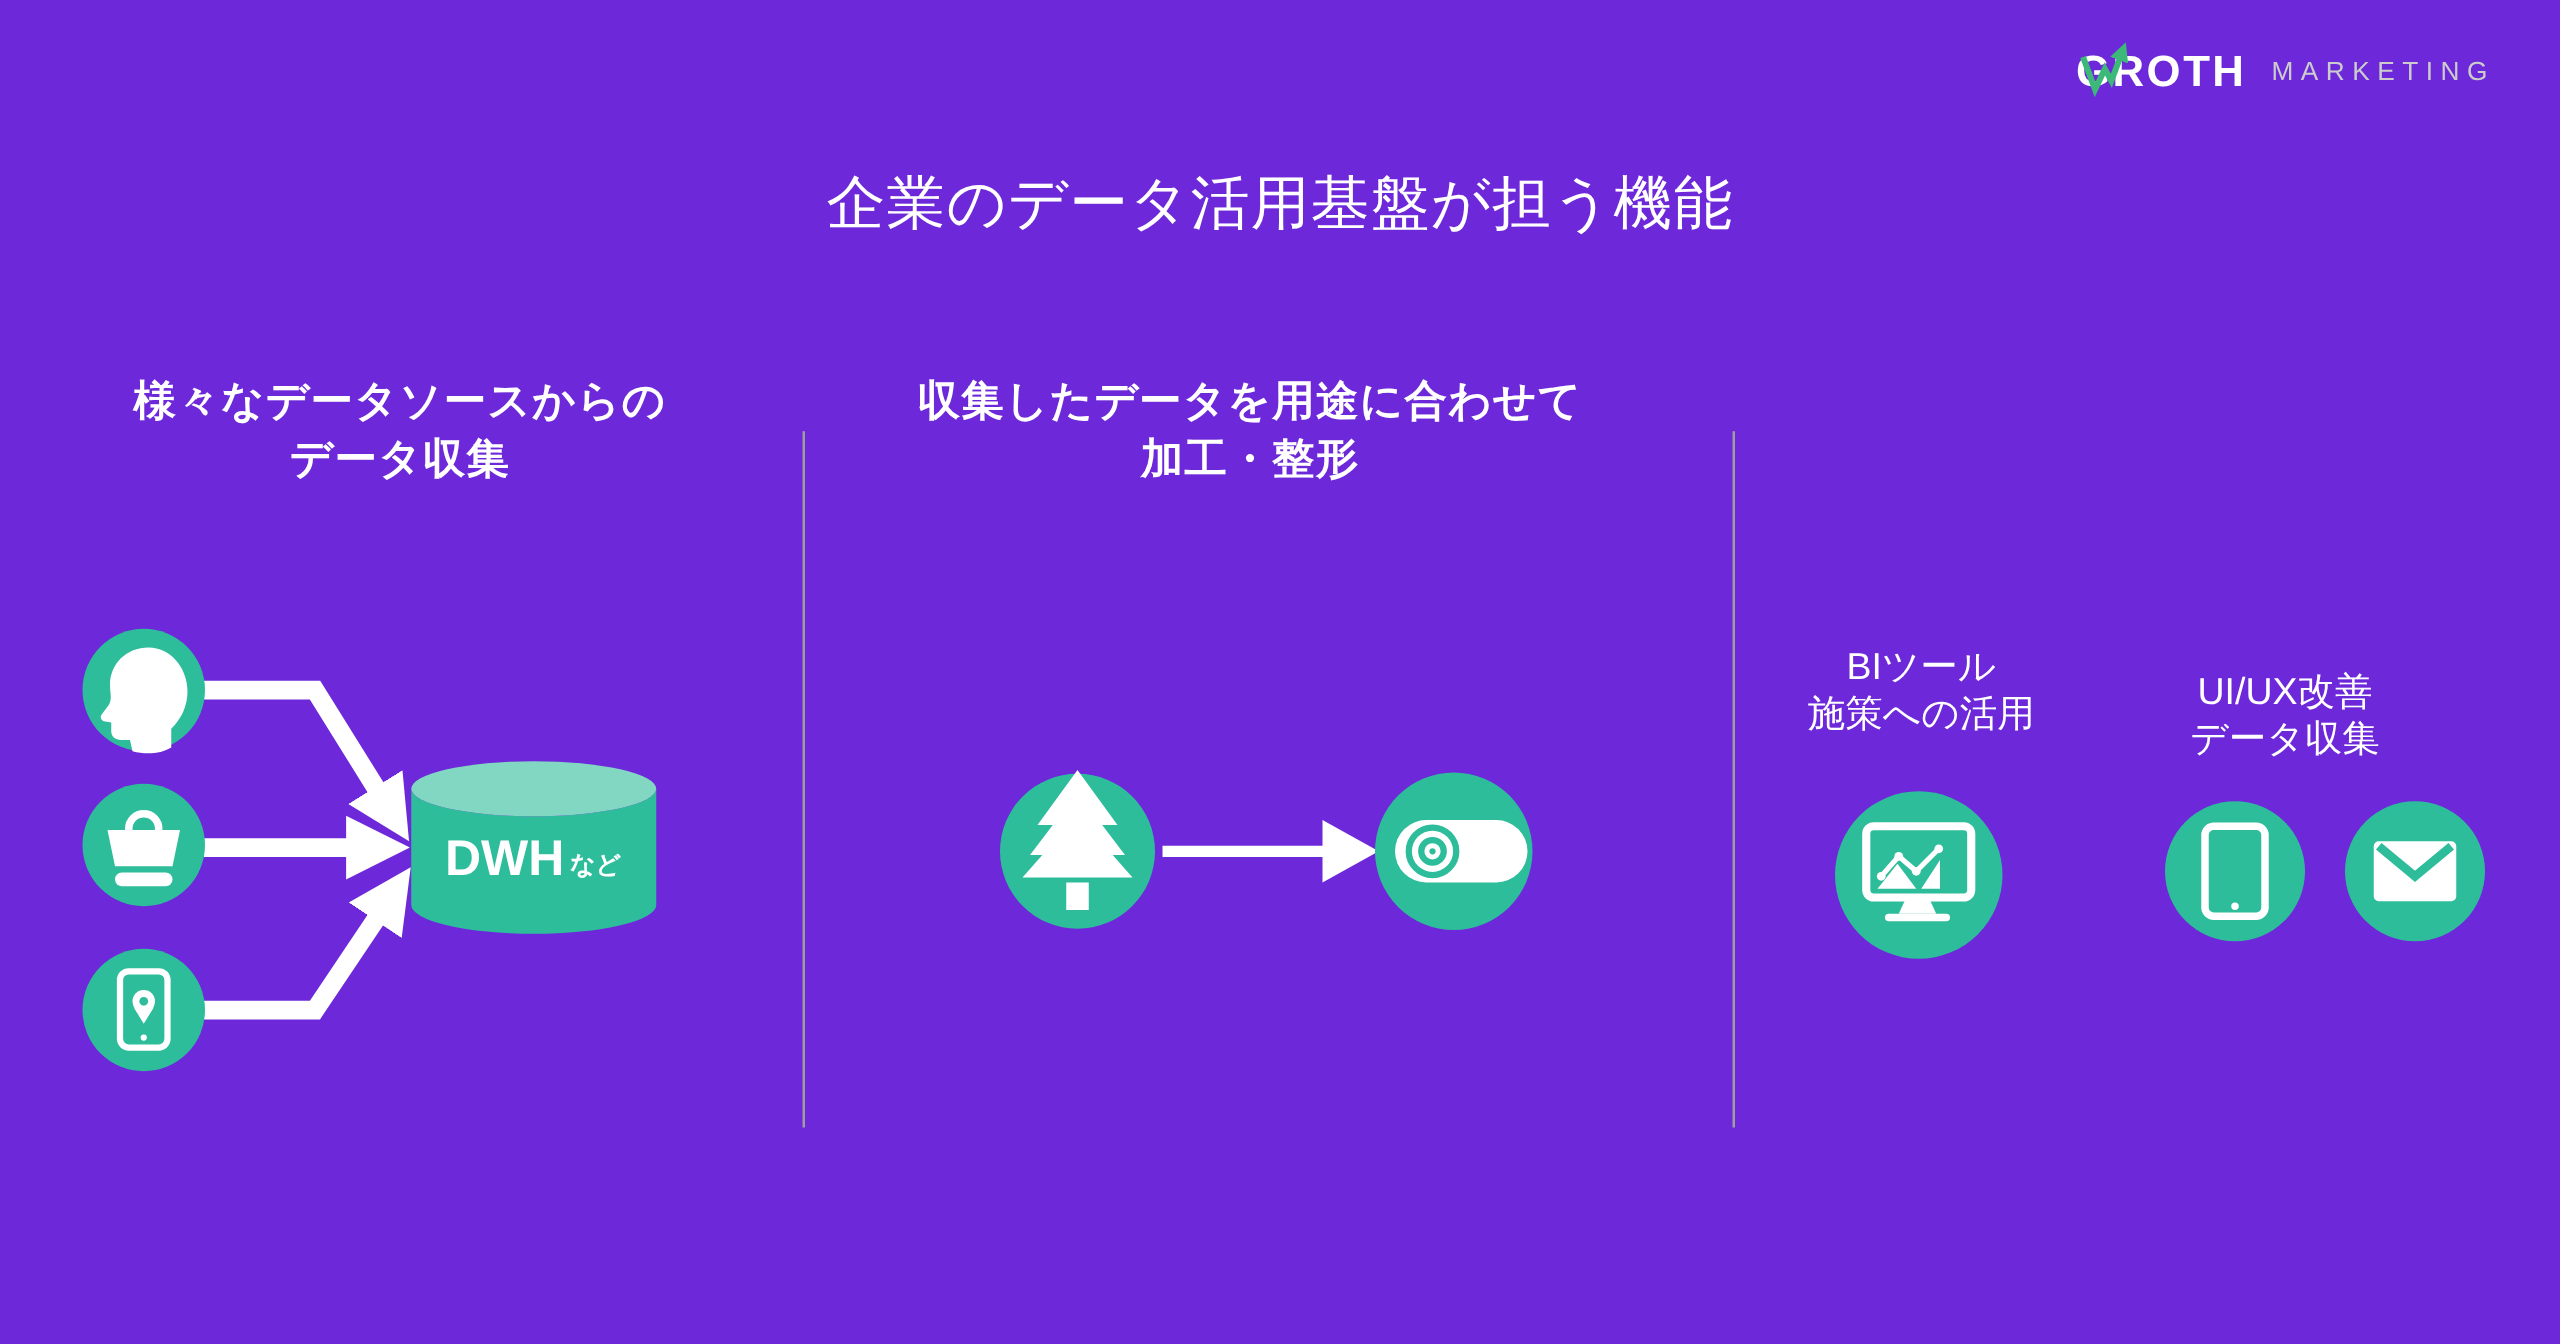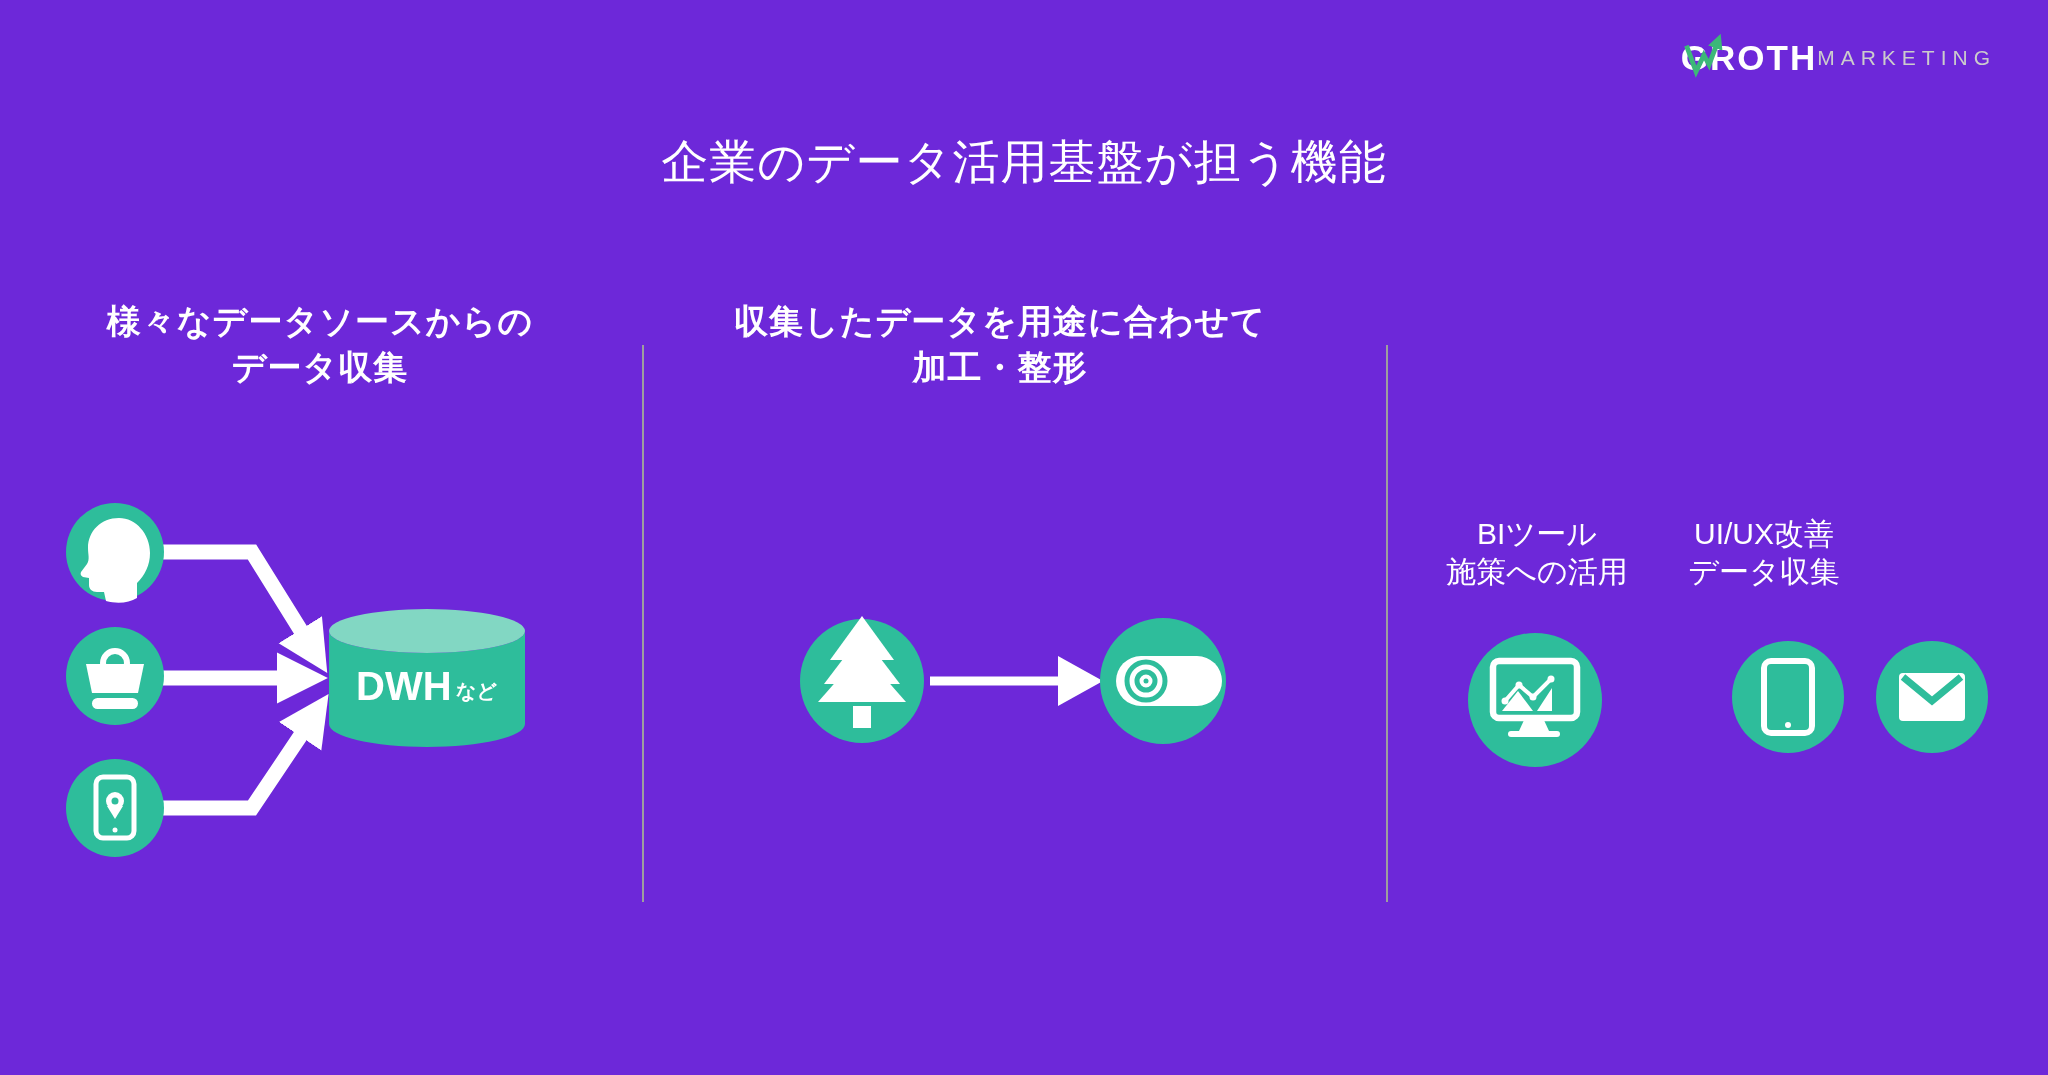--- a/index.html
+++ b/index.html
@@ -4,36 +4,36 @@
 <style>
   html,body{margin:0;padding:0;background:#4d4d4d;}
   .canvas{
     position:relative;width:2048px;height:1075px;background:#6d28d9;overflow:hidden;
     font-family:"Liberation Sans",sans-serif;color:#fff;
   }
   
   .logo{position:absolute;top:38px;right:52px;display:flex;align-items:center;}
   .logo .brand{font-size:35px;font-weight:600;letter-spacing:2px;color:#ffffff;display:flex;align-items:center;}
   .logo .brand svg{margin:0 2px 4px 2px;}
-  .logo .sub{font-size:21px;font-weight:400;letter-spacing:6px;color:#cccccc;}
+  .logo .sub{font-size:21px;font-weight:400;letter-spacing:6px;color:#cccccc;margin-left:20px;}
   
   .title{position:absolute;top:100px;left:0;width:100%;text-align:center;font-size:47px;font-weight:normal;letter-spacing:1px;}
   
   .divider{position:absolute;top:345px;width:2px;height:557px;background:#9e9e9e;}
   .divider.d1{left:642px;}
   .divider.d2{left:1386px;}
   
   .col-heading{position:absolute;text-align:center;font-size:34px;font-weight:bold;line-height:46px;letter-spacing:1px;}
   .h-collect{top:298px;left:60px;width:520px;}
   .h-transform{top:298px;left:660px;width:680px;}
   .h-utilize{top:328px;left:1400px;width:620px;}
   
   .sub-label{position:absolute;text-align:center;font-size:30px;font-weight:normal;line-height:38px;top:515px;}
   .sub-label.bi{left:1437px;width:200px;}
-  .sub-label.uiux{left:1664px;width:200px;}
+  .sub-label.uiux{left:1728px;width:200px;margin-top:20px;}
   svg{position:absolute;display:block;}
   .svg-left{left:0;top:460px;}
   .svg-mid{left:770px;top:598px;}
   .svg-right{left:1455px;top:625px;}
   .dwh-main{font-family:"Liberation Sans",sans-serif;font-size:40px;font-weight:bold;fill:#ffffff;}
   .dwh-suffix{font-family:"Liberation Sans",sans-serif;font-size:20px;font-weight:bold;fill:#ffffff;}
 </style>
 </head>
 <body>
 

